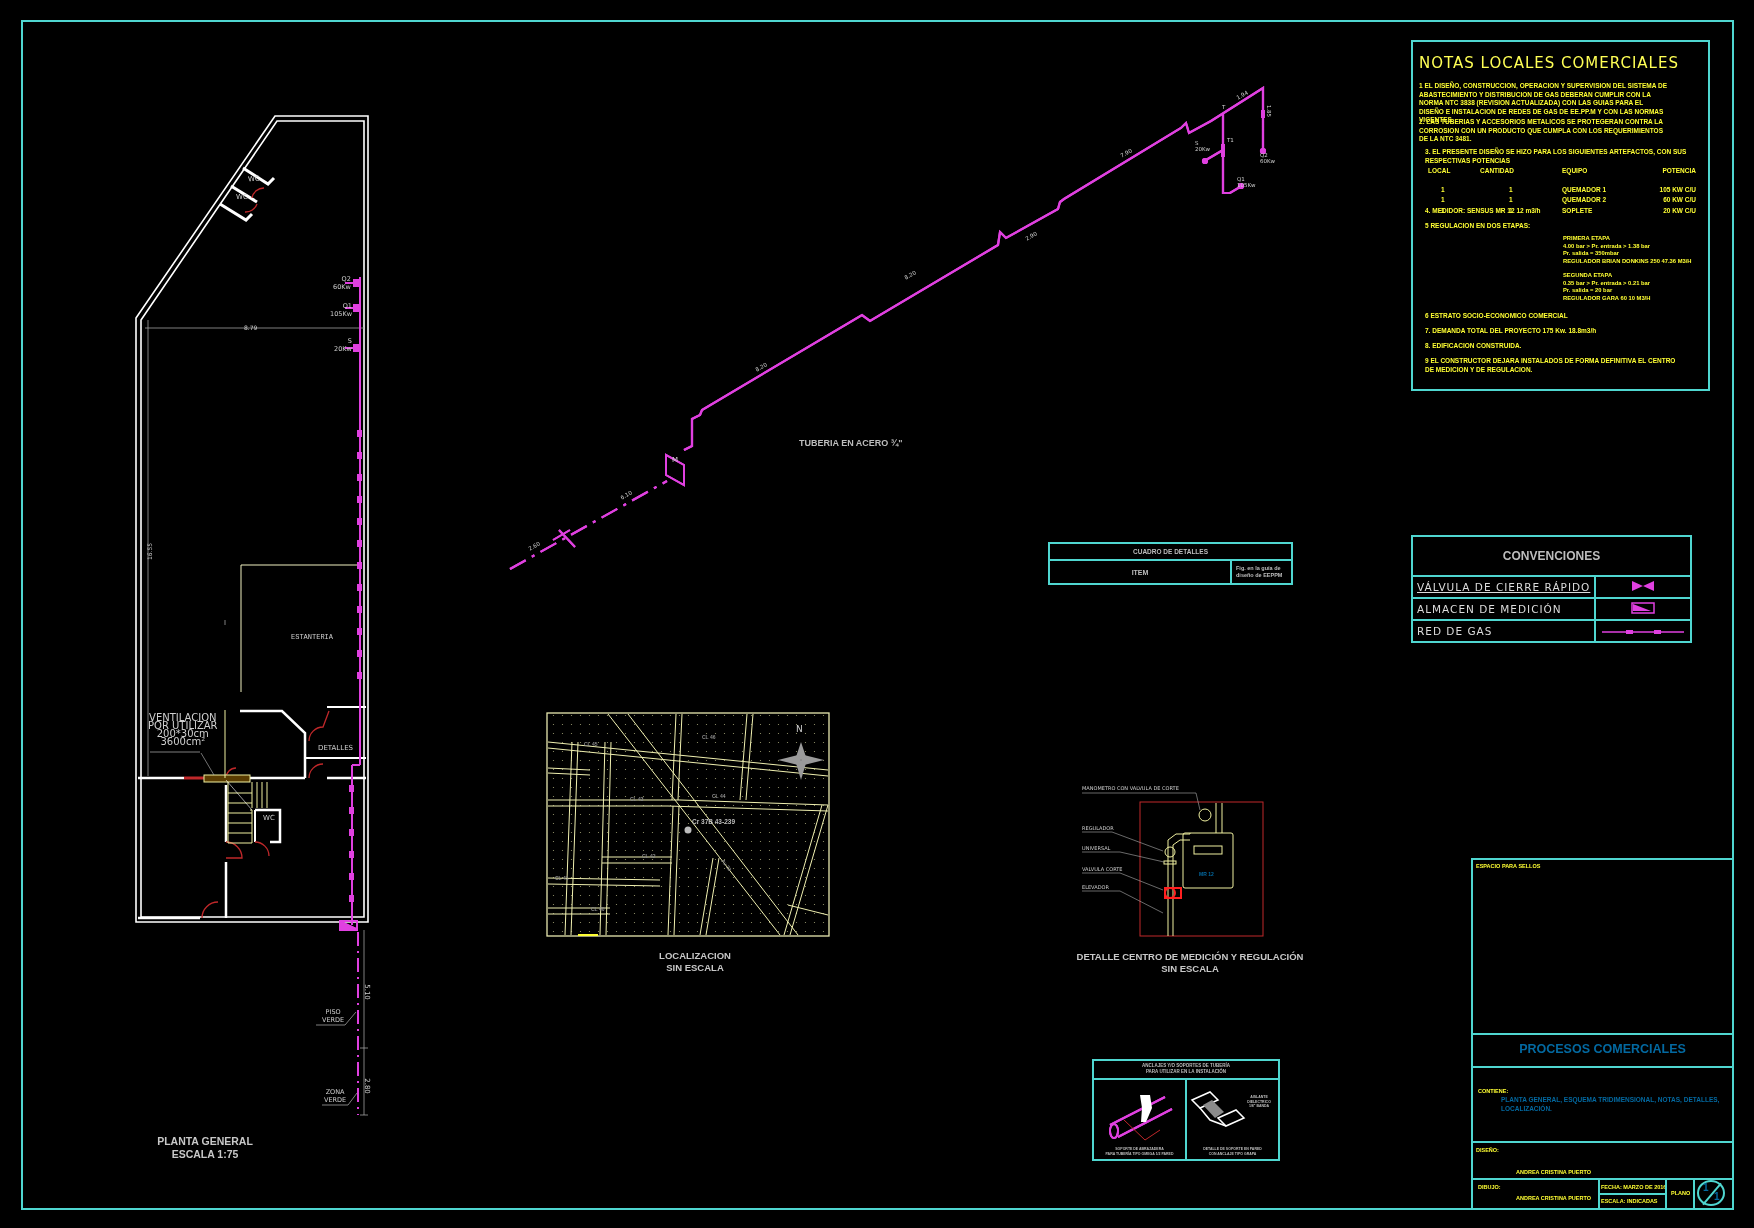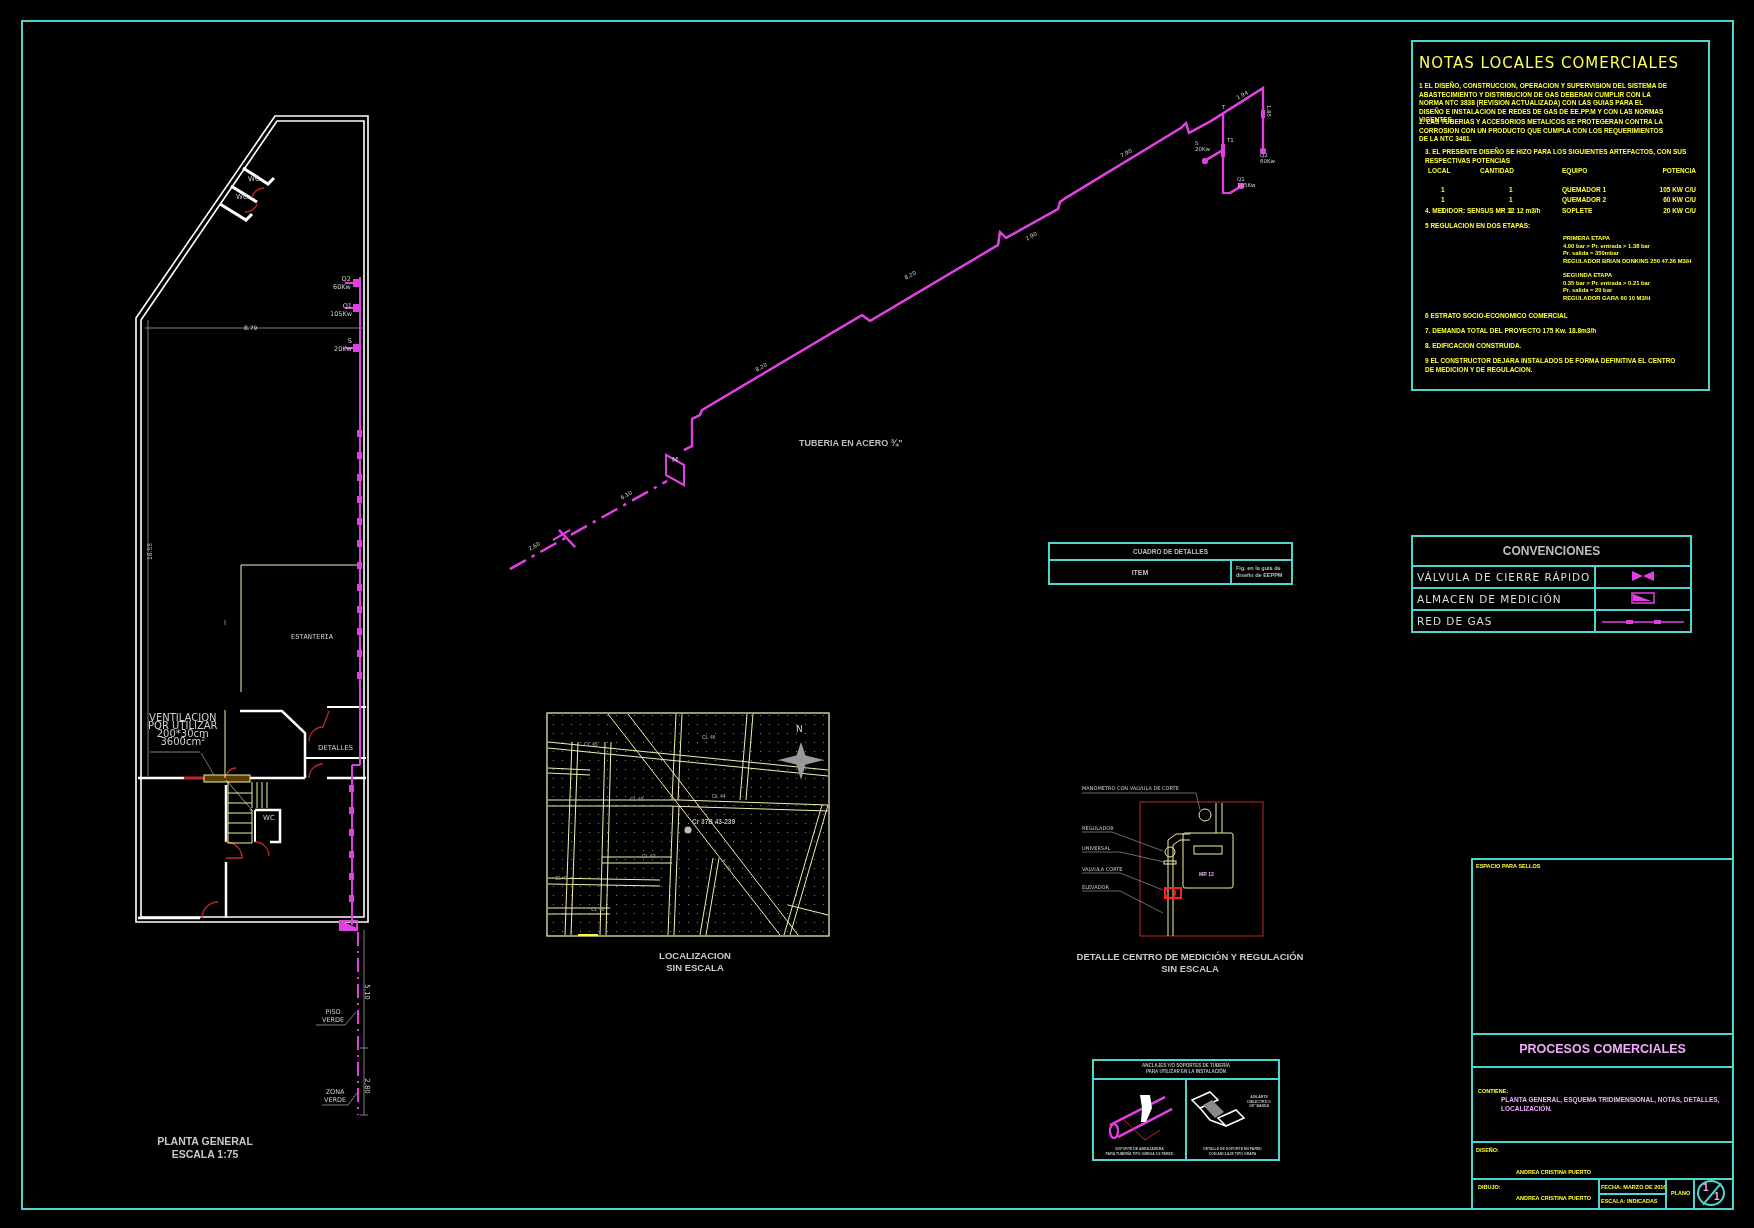--- a/index.html
+++ b/index.html
@@ -1,19 +1,19 @@
 <!DOCTYPE html>
 <html><head>
 <meta charset="utf-8">
 <style>
   html,body{margin:0;padding:0;background:#000;}
   body{width:1754px;height:1228px;position:relative;overflow:hidden;font-family:"Liberation Sans",sans-serif;color:#fff;}
   .abs{position:absolute;}
   .cyan-box{position:absolute;border:2px solid #4fd6d0;box-sizing:border-box;}
-  .ytext{color:#f0abfc;font-family:"Liberation Sans",sans-serif;font-weight:bold;}
+  .ytext{color:#0369a1;font-family:"Liberation Sans",sans-serif;font-weight:bold;}
   .gtext{color:#bdbdbd;font-family:"Liberation Sans",sans-serif;font-weight:bold;}
   svg{position:absolute;left:0;top:0;}
   .notes-title{font-family:"DejaVu Sans",sans-serif;font-weight:normal;font-size:15px;color:#ffff55;letter-spacing:1px;}
   .note{font-size:6.5px;line-height:8.5px;color:#ffff33;font-weight:bold;}
   .tbl{border-collapse:collapse;position:absolute;}
   .tbl td{border:2px solid #4fd6d0;padding:0 4px;}
   .conv-label{font-family:"DejaVu Sans",sans-serif;font-size:10.5px;color:#dcdcdc;letter-spacing:1px;white-space:nowrap;}
   .cuadro-txt{font-family:"DejaVu Sans",sans-serif;font-size:8.5px;color:#dcdcdc;letter-spacing:.5px;white-space:nowrap;}
   .tiny-y{font-size:5.5px;color:#ffff33;font-weight:bold;white-space:nowrap;}
   .lbl{font-family:"DejaVu Sans",sans-serif;font-size:7px;color:#cfcfcf;white-space:nowrap;}
@@ -338,25 +338,25 @@
     <div>REGULADOR GARA 60 10 M3/H</div>
   </div>
   <div class="note abs" style="left:12px;top:270px;">6 ESTRATO SOCIO-ECONOMICO COMERCIAL</div>
   <div class="note abs" style="left:12px;top:285px;">7. DEMANDA TOTAL DEL PROYECTO 175 Kw. 18.8m3/h</div>
   <div class="note abs" style="left:12px;top:300px;">8. EDIFICACION CONSTRUIDA.</div>
   <div class="note abs" style="left:12px;top:315px;width:260px;">9 EL CONSTRUCTOR DEJARA INSTALADOS DE FORMA DEFINITIVA EL CENTRO DE MEDICION Y DE REGULACION.</div>
 </div>
 
 <table class="tbl" style="left:1411px;top:535px;width:281px;">
   <tbody>
-      <tr style="height:30px;">
+      <tr style="height:40px;">
     <td colspan="2" class="gtext" style="text-align:center;font-size:12px;">CONVENCIONES</td>
   </tr>
   <tr style="height:22px;">
-    <td class="conv-label" style="width:152px;">VÁLVULA DE CIERRE RÁPIDO</td>
+    <td class="conv-label" style="width:152px;text-decoration:underline;">VÁLVULA DE CIERRE RÁPIDO</td>
     <td style="text-align:center;">
       <svg width="24" height="12" style="position:relative;">
             <polygon points="1,1 12,6 23,1 23,11 12,6 1,11" fill="#e040e0"></polygon>
           </svg>
     </td>
   </tr>
   <tr style="height:22px;">
     <td class="conv-label">ALMACEN DE MEDICIÓN</td>
     <td style="text-align:center;">
       <svg width="24" height="12" style="position:relative;">

